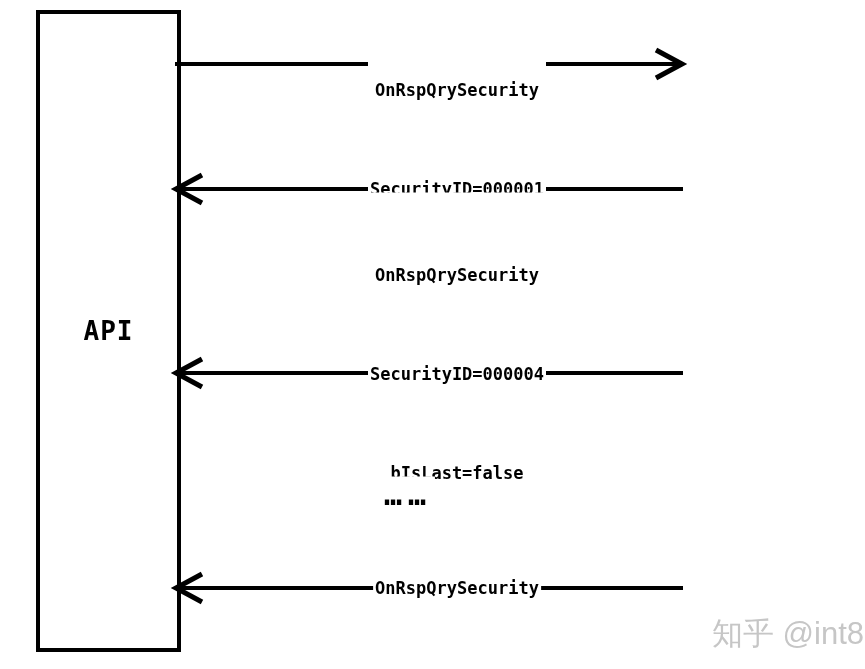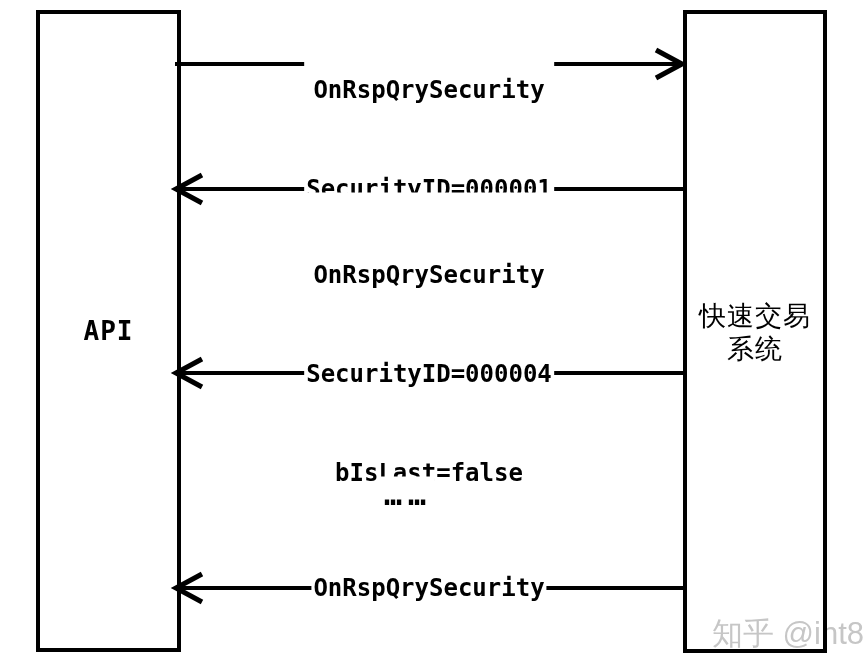--- a/index.html
+++ b/index.html
@@ -40,27 +40,28 @@
   svg.arrows {
     position: absolute;
     left: 0; top: 0;
     z-index: 3;
   }
   .msg {
     position: absolute;
     transform: translate(-50%, -50%);
     z-index: 4;
     text-align: center;
-    font-size: 24px;
+    font-size: 17px;
     font-weight: bold;
     line-height: 33px;
     color: #000000;
     background: #ffffff;
     padding: 0 2px;
     white-space: pre;
+    margin-left: 28px;
   }
   .msg-1 { left: 429px; top: 64px;  }
   .msg-2 { left: 429px; top: 189px; }
   .msg-3 { left: 429px; top: 374px; }
   .msg-4 { left: 429px; top: 588px; }
   .ellipsis {
     position: absolute;
     left: 408px; top: 494px;
     transform: translate(-50%, -50%);
     z-index: 4;
@@ -105,26 +106,20 @@
     <g stroke="#000000" fill="none">
       <line x1="177" y1="588" x2="683" y2="588" stroke-width="4"></line>
       <path d="M202 574 L176 588 L202 602" stroke-width="5"></path>
     </g>
   </svg>
 
   <div class="actor-box left">
     <div class="actor-label">API</div>
   </div>
 
-  <div class="actor-box right">
-    <div class="actor-label cjk">
-      <div>快速交易</div>
-      <div>系统</div>
-    </div>
-  </div>
 
   <div class="msg msg-1">
     <div>ReqQrySecurity</div>
   </div>
 
   <div class="msg msg-2">
     <div>OnRspQrySecurity</div>
     <div>SecurityID=000001</div>
     <div>bIsLast=false</div>
   </div>

